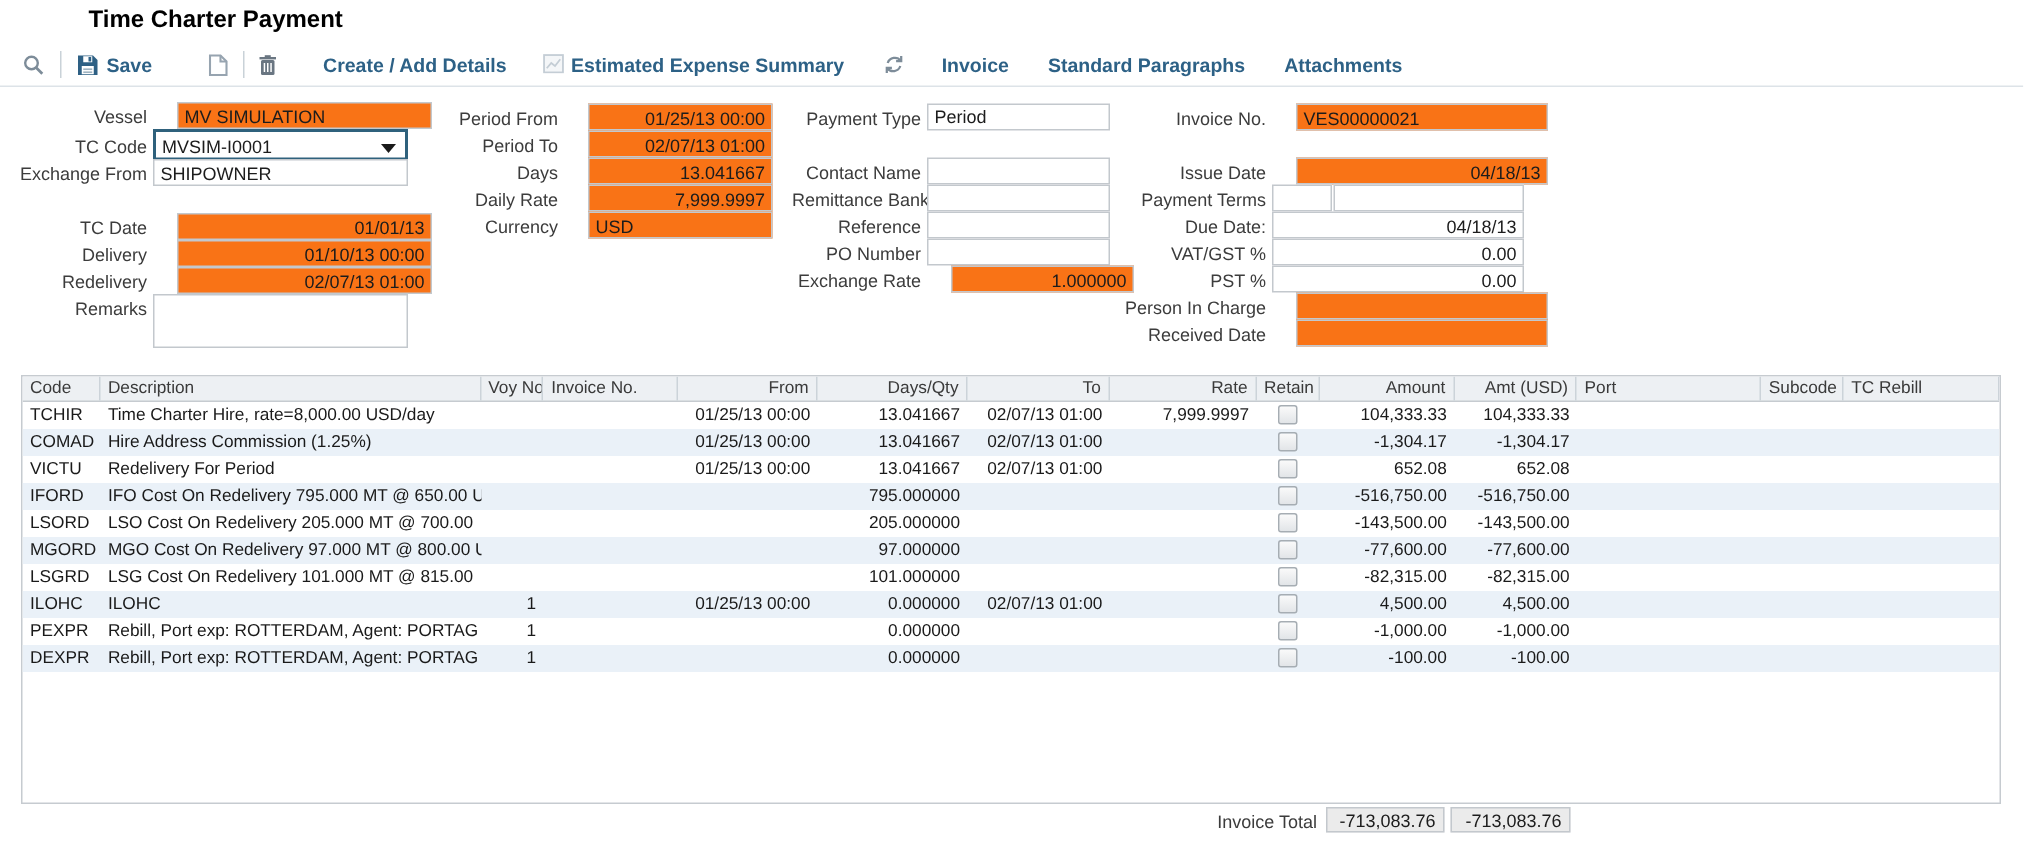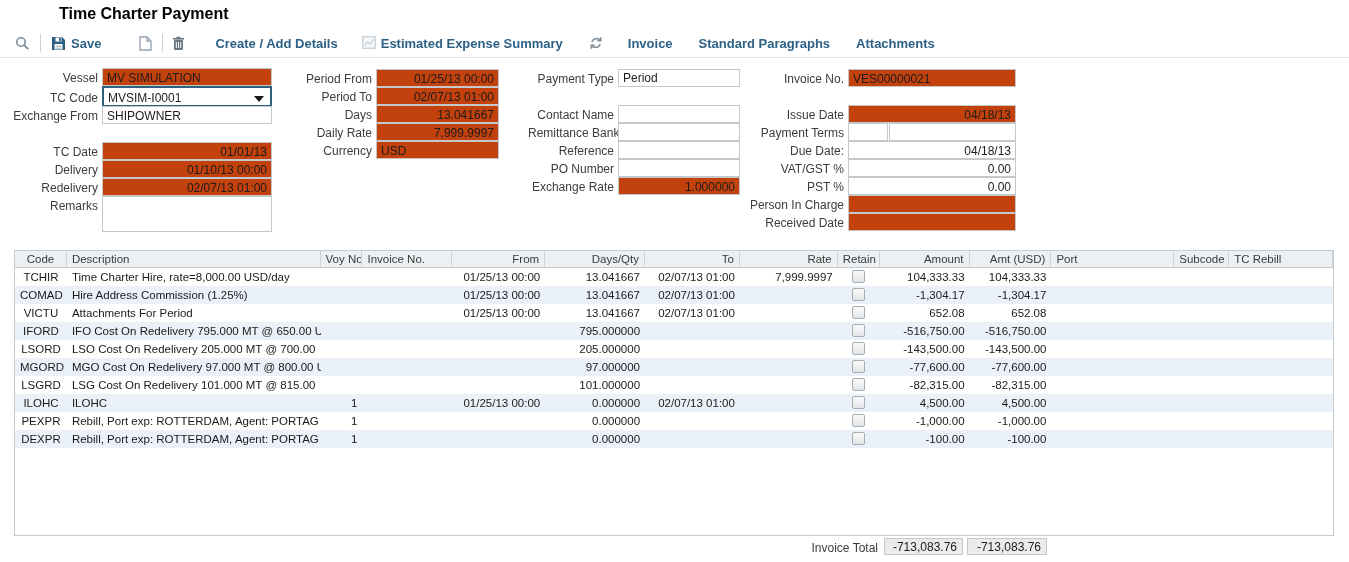--- a/index.html
+++ b/index.html
@@ -14,37 +14,37 @@
   .tdiv{width:1px;height:18px;background:#c9d2d8;}
   .sepline{position:absolute;left:0;top:57px;width:1349px;height:1px;background:#dde3e8;}
 
   
   .frow{position:absolute;display:flex;align-items:flex-start;font-size:12px;}
   .flabel{color:#3c3c3c;text-align:right;padding-top:3px;margin-right:4px;white-space:nowrap;}
   .ffield{height:18px;box-sizing:border-box;border:1px solid #c3c8cd;background:#fff;
           padding:2px 4px 0 4px;color:#1c1c1c;white-space:nowrap;overflow:hidden;
           font-size:12px;font-family:inherit;display:block;}
   input.ffield{padding:0 4px;margin:0;outline:none;}
-  .ro{background:#c2410c;}
+  .ro{background:#f97316;margin-left:16px;}
   .num{text-align:right;}
   .dd{position:relative;border:2px solid #2f617c;height:21px;padding-top:3px;}
   .caret{position:absolute;right:6px;top:8px;width:0;height:0;
          border-left:5px solid transparent;border-right:5px solid transparent;border-top:6px solid #1a1a1a;}
   textarea.ffield{height:36px;resize:none;padding:1px 4px;}
 
   
   .grid{position:absolute;left:14px;top:250px;width:1320px;height:286px;box-sizing:border-box;
         border:1px solid #c6cbd0;background:#fff;overflow:hidden;}
   .thead{display:flex;height:17px;background:#edf0f3;border-bottom:1px solid #c6cbd0;box-sizing:border-box;}
   .thead .cell{border-right:1px solid #ccd3d9;color:#3a3a3a;padding-top:1px;}
   .trow{display:flex;height:18px;}
   .trow.alt{background:#eaf1f8;}
   .cell{box-sizing:border-box;padding:2px 5px;font-size:11.5px;line-height:14px;
         white-space:nowrap;overflow:hidden;color:#1a1a1a;}
-  .c0{width:52px;text-align:center;}
+  .c0{width:52px;}
   .c1{width:254px;}
   .c2{width:42px;text-align:right;}
   .c3{width:90px;}
   .c4{width:93px;text-align:right;}
   .c5{width:100px;text-align:right;}
   .c6{width:95px;text-align:right;}
   .c7{width:98px;text-align:right;}
   .c8{width:42px;text-align:center;}
   .c9{width:90px;text-align:right;}
   .c10{width:82px;text-align:right;}
@@ -289,21 +289,21 @@
           <div class="cell c7"></div>
           <div class="cell c8"><span class="cb"></span></div>
           <div class="cell c9">-1,304.17</div>
           <div class="cell c10">-1,304.17</div>
           <div class="cell c11"></div>
           <div class="cell c12"></div>
           <div class="cell c13"></div>
         </div>
         <div class="trow">
           <div class="cell c0">VICTU</div>
-          <div class="cell c1">Attachments For Period</div>
+          <div class="cell c1">Redelivery For Period</div>
           <div class="cell c2"></div>
           <div class="cell c3"></div>
           <div class="cell c4">01/25/13 00:00</div>
           <div class="cell c5">13.041667</div>
           <div class="cell c6">02/07/13 01:00</div>
           <div class="cell c7"></div>
           <div class="cell c8"><span class="cb"></span></div>
           <div class="cell c9">652.08</div>
           <div class="cell c10">652.08</div>
           <div class="cell c11"></div>

